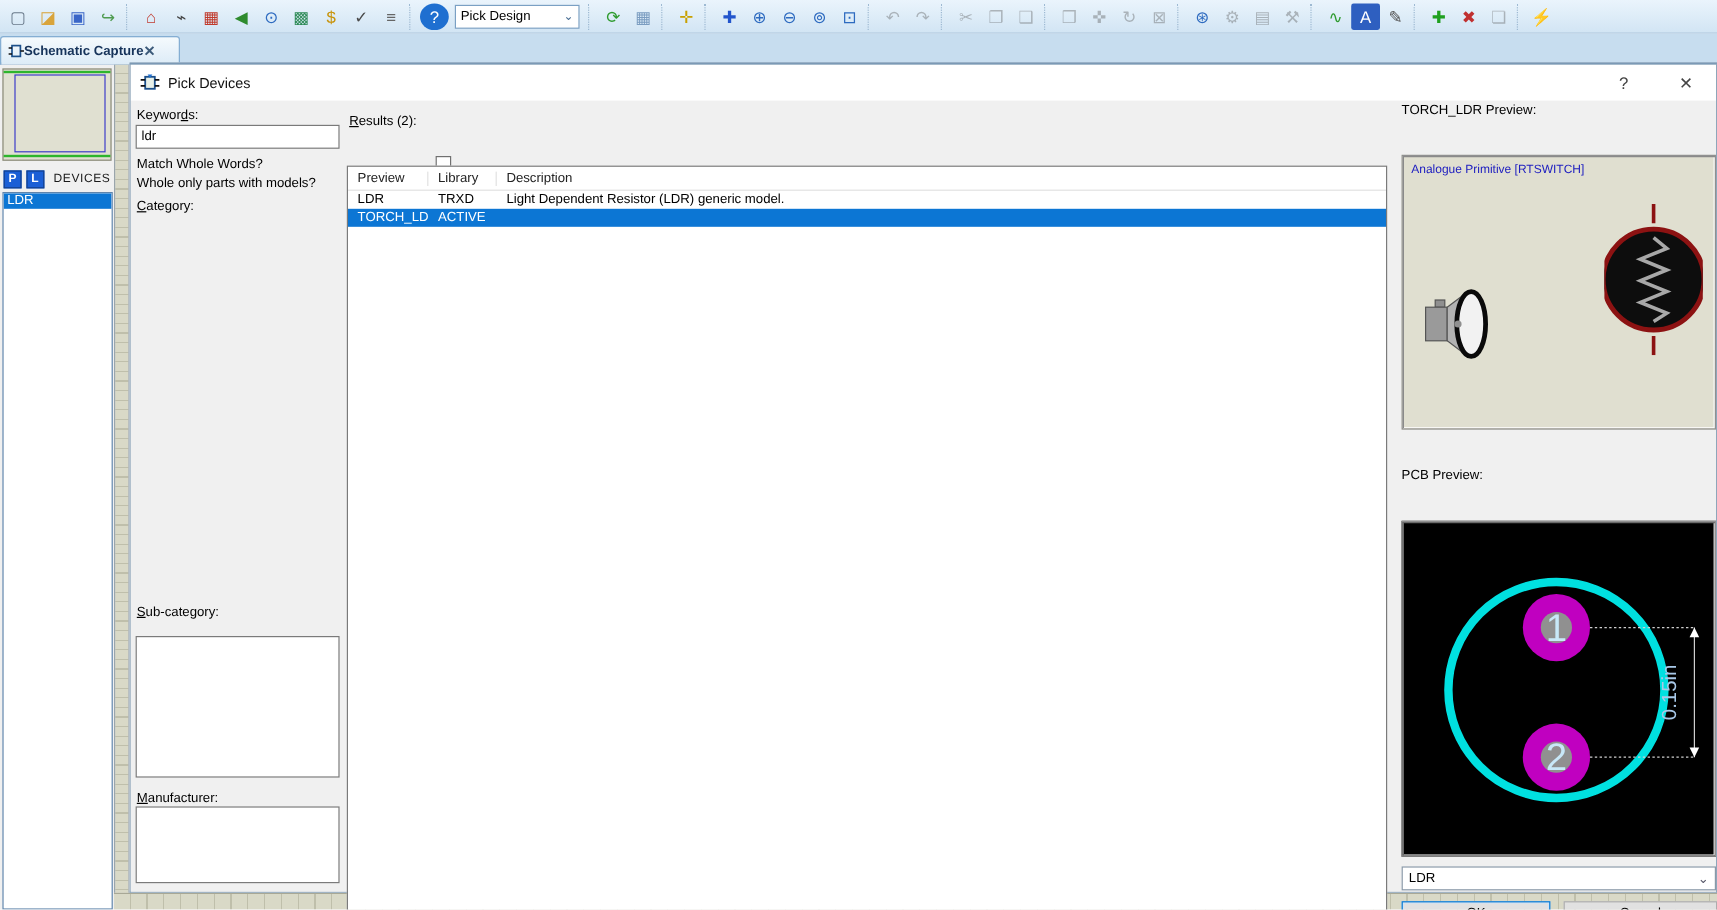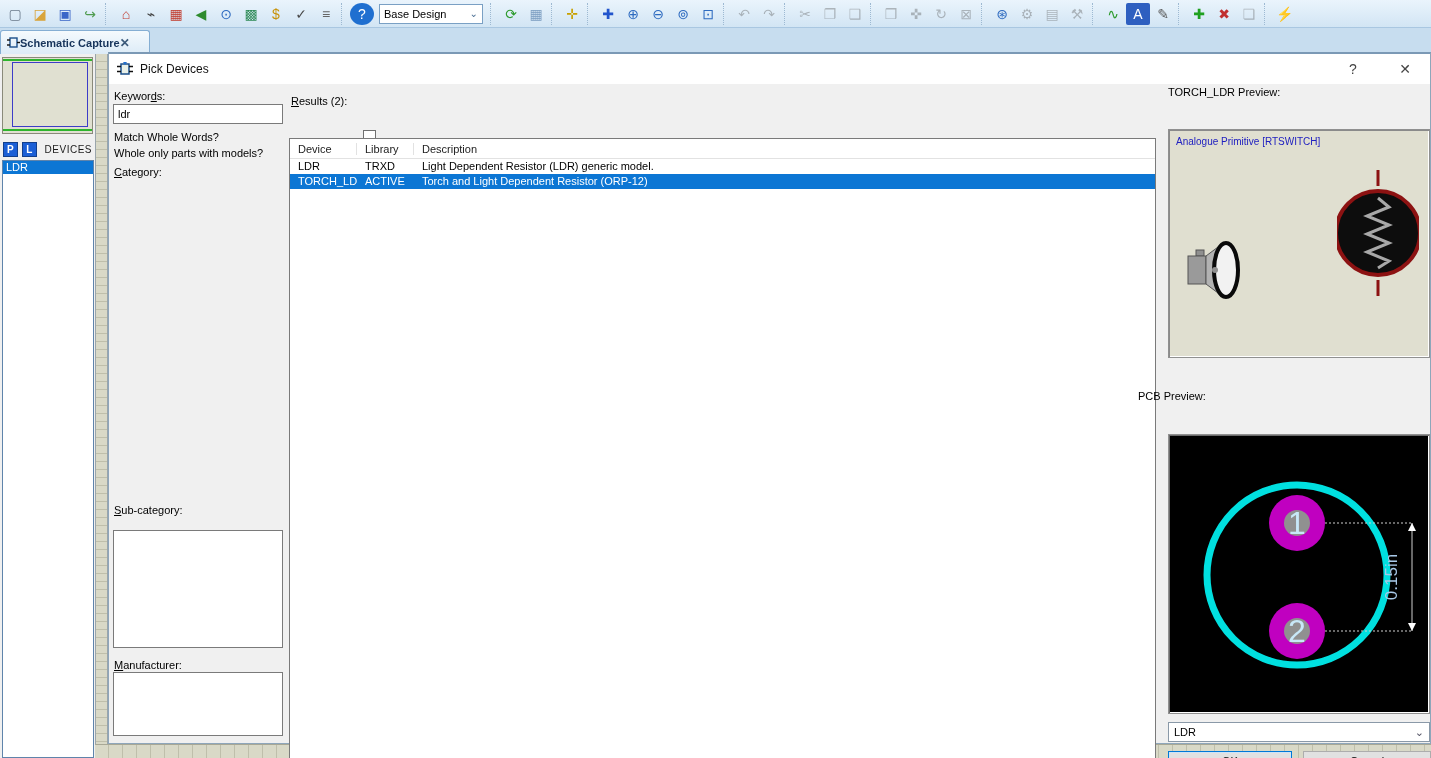--- a/index.html
+++ b/index.html
@@ -150,21 +150,21 @@
       <span class="g">✓</span>
     </span>
     <span class="tbi" style="color: rgb(102, 102, 102);">
       <span class="g">≡</span>
     </span>
     <span class="tbsep"></span>
     <span class="tbi" style="color: rgb(255, 255, 255); background: rgb(31, 111, 208); border-radius: 50%;">
       <span class="g">?</span>
     </span>
   <div class="design-combo">
-    <span>Base Design</span>
+    <span>Pick Design</span>
     <span class="chev">⌄</span>
   </div>
   <span class="tbsep"></span>
     <span class="tbi" style="color: rgb(46, 155, 46);">
       <span class="g">⟳</span>
     </span>
     <span class="tbi" style="color: rgb(122, 156, 192);">
       <span class="g">▦</span>
     </span>
     <span class="tbsep"></span>
@@ -326,33 +326,32 @@
     <div class="lbl" style="left:5px; top:575px;">
       <span></span><span class="mn">M</span><span>anufacturer:</span>
     </div>
     <div class="listbox" style="left:4px; top:588px; width:170px; height:64px;"></div>
 
     <div class="lbl" style="left:182px; top:11px;">
       <span></span><span class="mn">R</span><span>esults (2):</span>
     </div>
     <div class="listbox results">
       <div class="rhead">
-        <span class="rc-dev">Device</span>
+        <span class="rc-dev">Preview</span>
         <span class="rc-lib">Library</span>
         <span class="rc-desc">Description</span>
       </div>
       <div class="rrow">
           <span class="rc-dev">LDR</span>
           <span class="rc-lib">TRXD</span>
           <span class="rc-desc">Light Dependent Resistor (LDR) generic model.</span>
         </div>
         <div class="rrow selected">
           <span class="rc-dev">TORCH_LDR</span>
           <span class="rc-lib">ACTIVE</span>
-          <span class="rc-desc">Torch and Light Dependent Resistor (ORP-12)</span>
         </div>
     </div>
 
     <div class="lbl" style="left:1059px; top:2px;">TORCH_LDR Preview:</div>
     <div class="preview-box">
       <div class="prim-text">Analogue Primitive [RTSWITCH]</div>
       <svg width="60" height="72" viewBox="0 0 60 72" style="position:absolute; left:15px; top:110px;">
         <rect x="12" y="10" width="8" height="6" fill="#8f8f8f" stroke="#555" stroke-width="1"></rect>
         <rect x="4" y="16" width="18" height="28" fill="#9a9a9a" stroke="#555" stroke-width="1"></rect>
         <path d="M22 16 L38 4 L38 56 L22 44 Z" fill="#b2b2b2" stroke="#555" stroke-width="1"></path>
@@ -360,21 +359,21 @@
         <circle cx="31" cy="30" r="3" fill="#8f8f8f"></circle>
       </svg>
       <svg width="82" height="126" viewBox="0 0 82 126" style="position:absolute; left:168px; top:40px;">
         <line x1="41" y1="0" x2="41" y2="16" stroke="#8c1212" stroke-width="3"></line>
         <line x1="41" y1="110" x2="41" y2="126" stroke="#8c1212" stroke-width="3"></line>
         <circle cx="41" cy="63" r="42" fill="#0d0d0d" stroke="#8c1212" stroke-width="4"></circle>
         <polyline points="41,28 52,37 30,46 52,55 30,64 52,73 30,82 52,91 41,98" fill="none" stroke="#a8a8a8" stroke-width="3"></polyline>
       </svg>
     </div>
 
-    <div class="lbl" style="left:1029px; top:306px;">PCB Preview:</div>
+    <div class="lbl" style="left:1059px; top:306px;">PCB Preview:</div>
     <div class="pcb-box">
       <svg width="260" height="278" viewBox="0 0 260 278">
         <circle cx="128" cy="140" r="90" fill="none" stroke="#00e0e0" stroke-width="7"></circle>
         <line x1="128" y1="88" x2="243" y2="88" stroke="#cfcfcf" stroke-width="1" stroke-dasharray="2,2"></line>
         <line x1="128" y1="196" x2="243" y2="196" stroke="#cfcfcf" stroke-width="1" stroke-dasharray="2,2"></line>
         <line x1="243" y1="88" x2="243" y2="196" stroke="#cfcfcf" stroke-width="1"></line>
         <path d="M243 88 L239 96 L247 96 Z" fill="#ffffff"></path>
         <path d="M243 196 L239 188 L247 188 Z" fill="#ffffff"></path>
         <circle cx="128" cy="88" r="28" fill="#c000c0"></circle>
         <circle cx="128" cy="88" r="13" fill="#909090"></circle>

